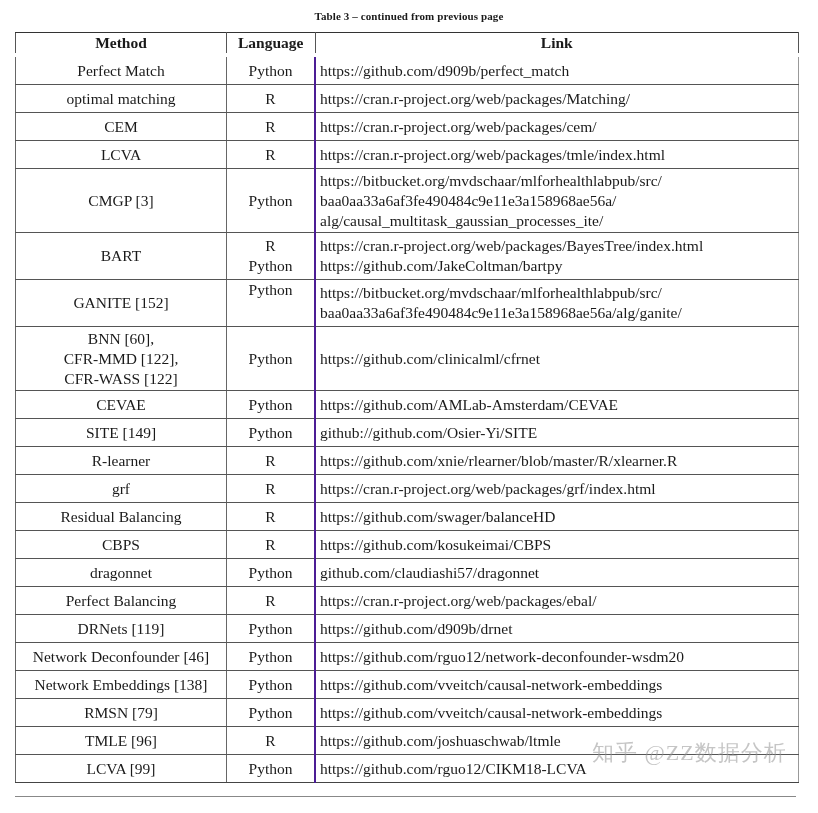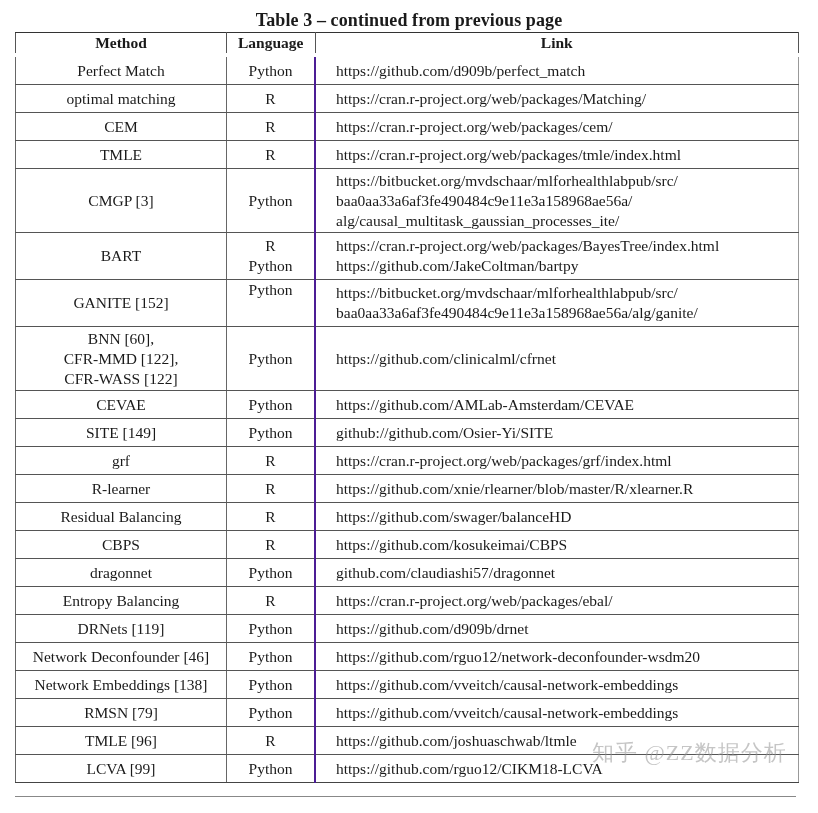--- a/index.html
+++ b/index.html
@@ -1,30 +1,30 @@
 <!DOCTYPE html>
 <html><head>
 <meta charset="utf-8">
 <style>
   html, body { margin:0; padding:0; background:#ffffff; }
   body { width:818px; height:813px; position:relative; overflow:hidden;
          font-family:"Liberation Serif", "DejaVu Serif", serif; color:#1a1a1a; }
   .caption { position:absolute; left:0; width:818px; top:10px; text-align:center;
-             font-weight:bold; font-size:18px; letter-spacing:0.1px; }
+             font-weight:bold; font-size:11px; letter-spacing:0.1px; }
   table.t { position:absolute; left:15px; top:32px; width:784px;
             border-collapse:collapse; font-size:15.5px; }
   table.t th, table.t td { padding:0; line-height:20px; }
   table.t thead th { font-weight:bold; height:19px; border-top:1.5px solid #333;
                      border-bottom:1.5px solid #333; border-left:1px solid #555;
                      border-right:1px solid #555; text-align:center; vertical-align:middle; }
   table.t tbody td { border-bottom:1.5px solid #555; vertical-align:middle; }
   table.t tbody tr:first-child td { border-top:4px solid #fff; }
   table.t td.m { width:210px; text-align:center; border-left:1px solid #666; border-right:1px solid #666; }
   table.t td.l { width:87px; text-align:center; border-right:2px solid #4c1d95; }
-  table.t td.k { text-align:left; padding-left:20px; border-right:1.5px solid #999; }
+  table.t td.k { text-align:left; padding-left:4px; border-right:1.5px solid #999; }
   table.t td.top { vertical-align:top; }
   tr.r1 td { height:27px; }
   tr.r2 td { height:46px; }
   tr.r3 td { height:63px; }
   table.t tbody tr:last-child td { border-bottom:1.5px solid #444;margin-top:48px; }
   .endrule { position:absolute; left:15px; width:781px; top:796px; height:0; border-top:1px solid #888; }
   .wm { position:absolute; left:592px; top:738px; font-size:22px; color:rgba(150,150,150,0.55);
         font-family:Liberation Serif, serif; letter-spacing:1px; white-space:nowrap; }
   .line { display:block; }
 </style>
@@ -70,21 +70,21 @@
         </td>
         <td class="l">
           <span class="line">R</span>
         </td>
         <td class="k">
           <span class="line">https://cran.r-project.org/web/packages/cem/</span>
         </td>
       </tr>
       <tr class="r1">
         <td class="m">
-          <span class="line">TMLE</span>
+          <span class="line">LCVA</span>
         </td>
         <td class="l">
           <span class="line">R</span>
         </td>
         <td class="k">
           <span class="line">https://cran.r-project.org/web/packages/tmle/index.html</span>
         </td>
       </tr>
       <tr class="r3">
         <td class="m">
@@ -154,42 +154,42 @@
         </td>
         <td class="l">
           <span class="line">Python</span>
         </td>
         <td class="k">
           <span class="line">github://github.com/Osier-Yi/SITE</span>
         </td>
       </tr>
       <tr class="r1">
         <td class="m">
+          <span class="line">R-learner</span>
+        </td>
+        <td class="l">
+          <span class="line">R</span>
+        </td>
+        <td class="k">
+          <span class="line">https://github.com/xnie/rlearner/blob/master/R/xlearner.R</span>
+        </td>
+      </tr>
+      <tr class="r1">
+        <td class="m">
           <span class="line">grf</span>
         </td>
         <td class="l">
           <span class="line">R</span>
         </td>
         <td class="k">
           <span class="line">https://cran.r-project.org/web/packages/grf/index.html</span>
         </td>
       </tr>
       <tr class="r1">
         <td class="m">
-          <span class="line">R-learner</span>
-        </td>
-        <td class="l">
-          <span class="line">R</span>
-        </td>
-        <td class="k">
-          <span class="line">https://github.com/xnie/rlearner/blob/master/R/xlearner.R</span>
-        </td>
-      </tr>
-      <tr class="r1">
-        <td class="m">
           <span class="line">Residual Balancing</span>
         </td>
         <td class="l">
           <span class="line">R</span>
         </td>
         <td class="k">
           <span class="line">https://github.com/swager/balanceHD</span>
         </td>
       </tr>
       <tr class="r1">
@@ -209,21 +209,21 @@
         </td>
         <td class="l">
           <span class="line">Python</span>
         </td>
         <td class="k">
           <span class="line">github.com/claudiashi57/dragonnet</span>
         </td>
       </tr>
       <tr class="r1">
         <td class="m">
-          <span class="line">Entropy Balancing</span>
+          <span class="line">Perfect Balancing</span>
         </td>
         <td class="l">
           <span class="line">R</span>
         </td>
         <td class="k">
           <span class="line">https://cran.r-project.org/web/packages/ebal/</span>
         </td>
       </tr>
       <tr class="r1">
         <td class="m">

